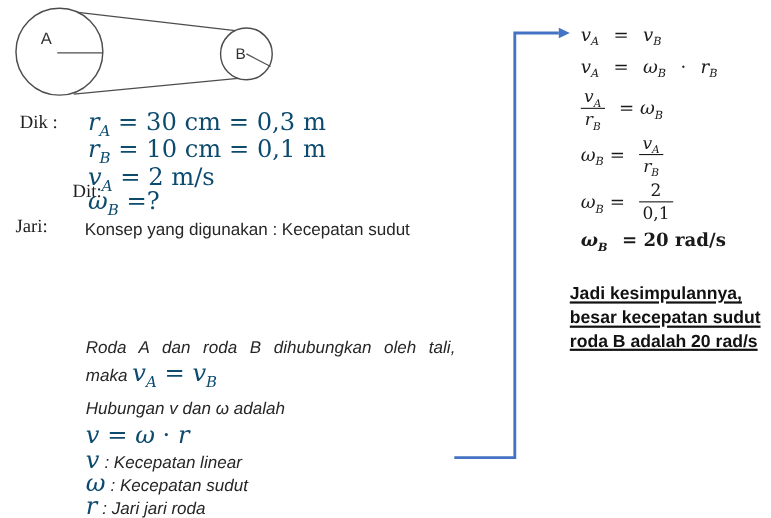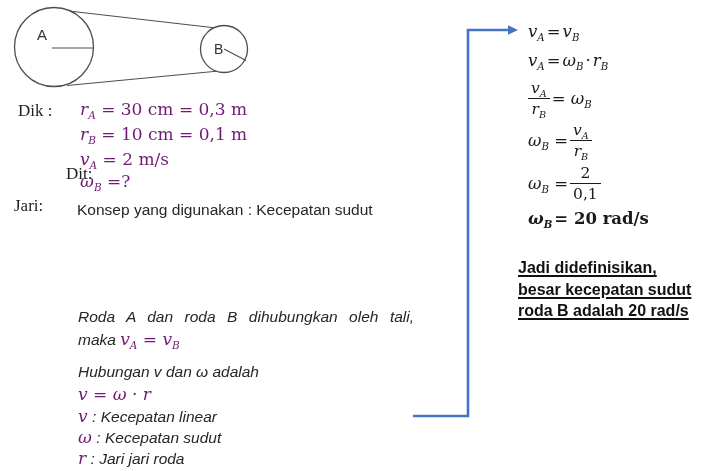--- a/index.html
+++ b/index.html
@@ -4,32 +4,32 @@
 <style>
   html,body { margin:0; padding:0; background:#fff; }
   .page {
     position:relative; width:701px; height:471px; background:#ffffff;
     font-family:"Liberation Sans", sans-serif; color:#212121; overflow:hidden;
   }
   .abs { position:absolute; white-space:nowrap; }
   
   .slabel { font-family:"Liberation Serif", serif; font-size:17px; color:#1f1f1f; }
   
-  .math { font-family:"DejaVu Serif", serif; font-size:17px; color:#701a75; font-style:normal; }
+  .math { font-family:"DejaVu Serif", serif; font-size:22px; color:#0c4a6e; font-style:normal; }
   .math i { font-style:italic; }
   sub { font-size:0.62em; line-height:0; }
   
   .sans { font-size:15.5px; color:#262626; }
   .ital { font-style:italic; }
   .para { position:absolute; width:336px; white-space:normal; }
   .pline { font-size:15.5px; font-style:italic; color:#262626; }
   .stretch { text-align:justify; text-align-last:justify; }
   .lh22 { line-height:22px; } .lh23 { line-height:23px; }
   
-  .eq { position:absolute; left:528px; display:flex; align-items:center; gap:2px;
+  .eq { position:absolute; left:528px; display:flex; align-items:center; gap:13px;
         font-family:"DejaVu Serif", serif; font-size:16.5px; color:#1a1a1a;justify-content:center; }
   .eq.bold { font-weight:bold; }
   .frac { display:inline-block; text-align:center; vertical-align:middle; font-size:15.5px; }
   .frac .num { display:block; border-bottom:1.3px solid #1a1a1a; padding:0 3px 1px; }
   .frac .den { display:block; padding:1px 3px 0; }
   
   .conc { position:absolute; left:518px; top:257px; font-weight:bold; font-size:16px;
           line-height:21.5px; color:#111; }
   .conc div { text-decoration:underline; text-underline-offset:2px; text-decoration-thickness:1.5px; white-space:nowrap; }
   svg text { font-family:"Liberation Sans", sans-serif; fill:#333; }
@@ -112,18 +112,18 @@
   <div class="eq" style="top:164px;">
       <span><i>ω<sub>B</sub></i> =</span>
       <span class="frac">
         <span class="num">2</span>
         <span class="den">0,1</span>
       </span>
     </div>
   <div class="eq bold" style="top:209px;"><i>ω<sub>B</sub></i> = 20 rad/s</div>
 
   <div class="conc">
-    <div>Jadi didefinisikan,</div>
+    <div>Jadi kesimpulannya,</div>
     <div>besar kecepatan sudut</div>
     <div>roda B adalah 20 rad/s</div>
   </div>
 
 </div>
 
 </body></html>

